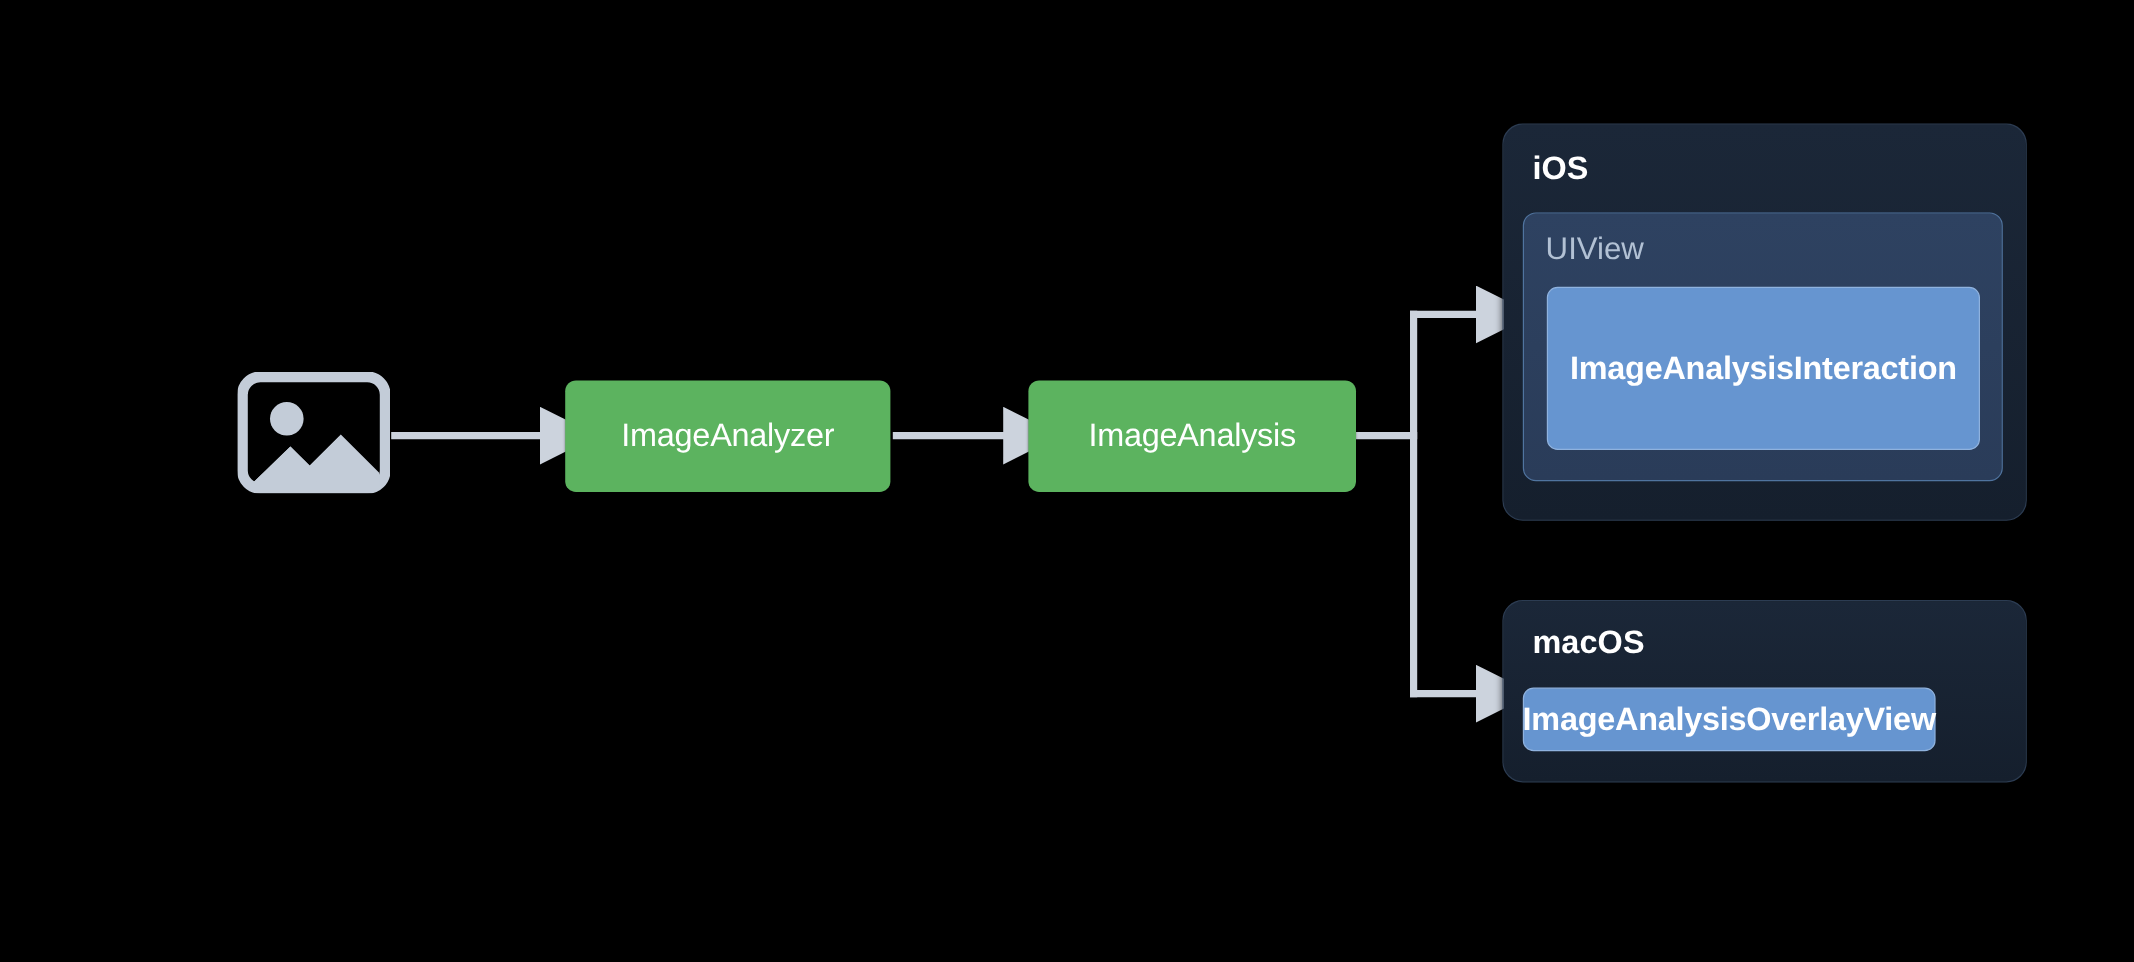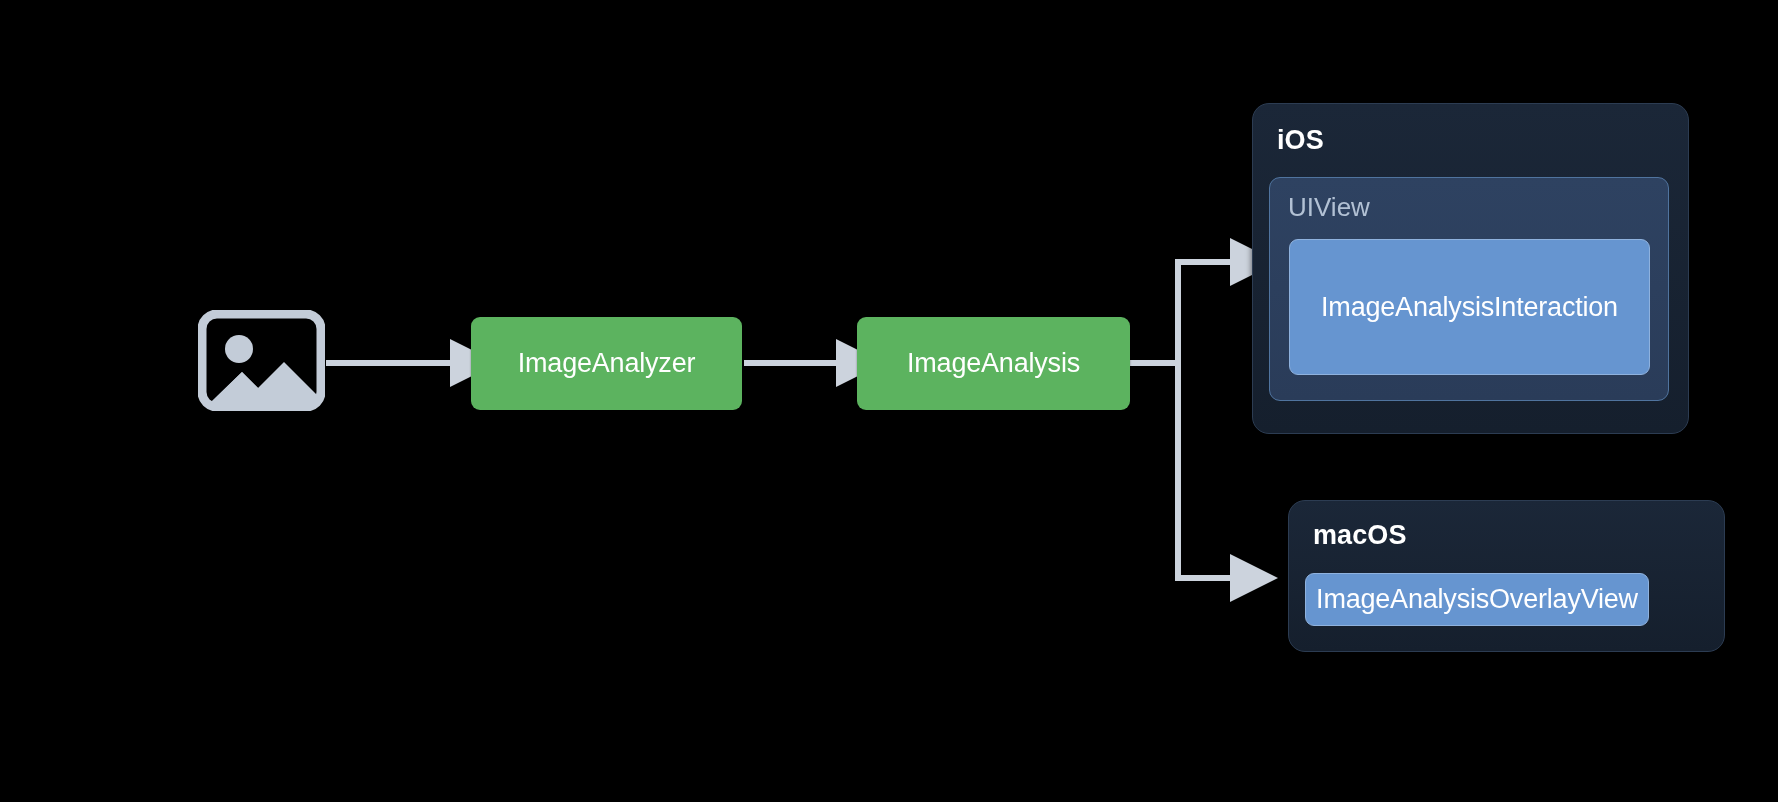--- a/index.html
+++ b/index.html
@@ -74,21 +74,21 @@
     color: #ffffff;
     font-size: 27px;
     font-weight: bold;
     letter-spacing: 0.1px;
     white-space: nowrap;
   }
 
   #panel-ios { left: 1252px; top: 103px; width: 435px; height: 329px; }
   #panel-ios .platform-title { left: 24px; top: 21px; }
 
-  #panel-macos { left: 1252px; top: 500px; width: 435px; height: 150px; margin-left: 36px; }
+  #panel-macos { left: 1252px; top: 500px; width: 435px; height: 150px; }
   #panel-macos .platform-title { left: 24px; top: 19px; }
 
   
   #box-uiview {
     position: absolute;
     left: 16px;
     top: 73px;
     width: 400px;
     height: 224px;
     background: linear-gradient(180deg, #2e4261 0%, #2a3c59 100%);
@@ -113,21 +113,21 @@
     border: 1px solid #8fb2de;
     border-radius: 9px;
     box-sizing: border-box;
     display: flex;
     align-items: center;
     justify-content: center;
   }
   .node-blue .node-label {
     color: #ffffff;
     font-size: 27px;
-    font-weight: normal;
+    font-weight: bold;
     letter-spacing: -0.2px;
     white-space: nowrap;
   }
   #node-interaction {
     left: 19px;
     top: 61px;
     width: 361px;
     height: 136px;
   }
   #node-overlayview {

